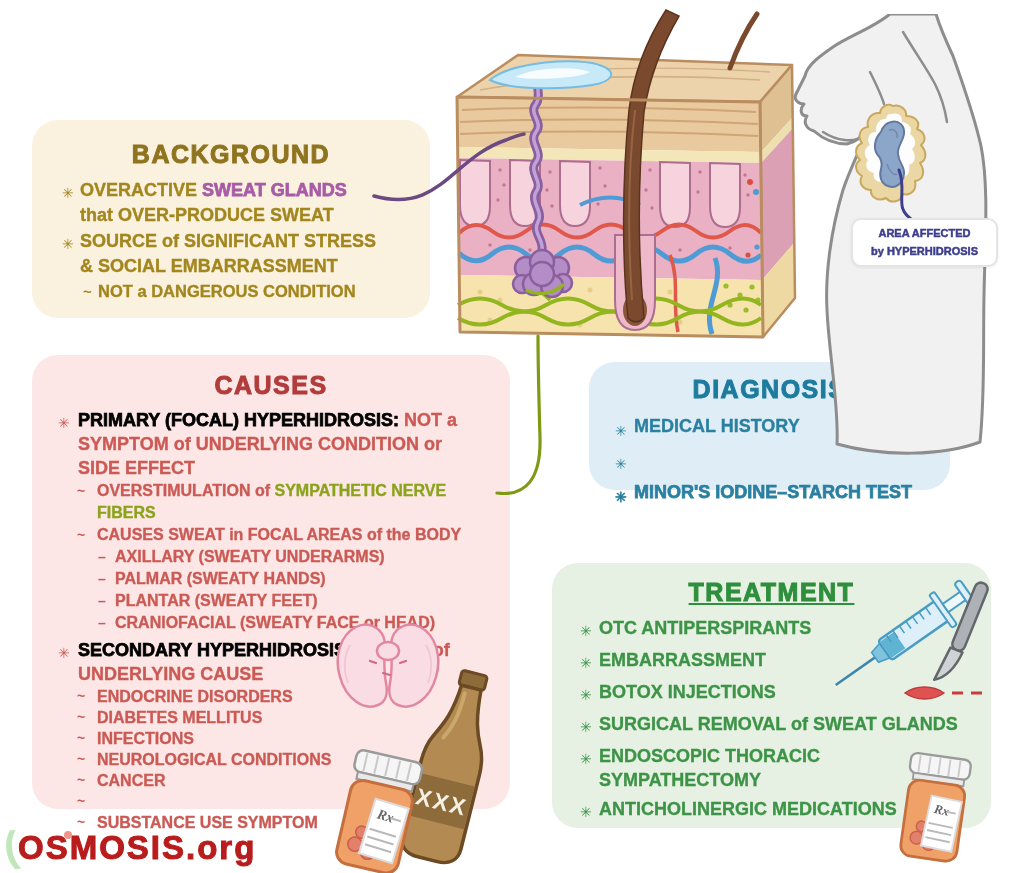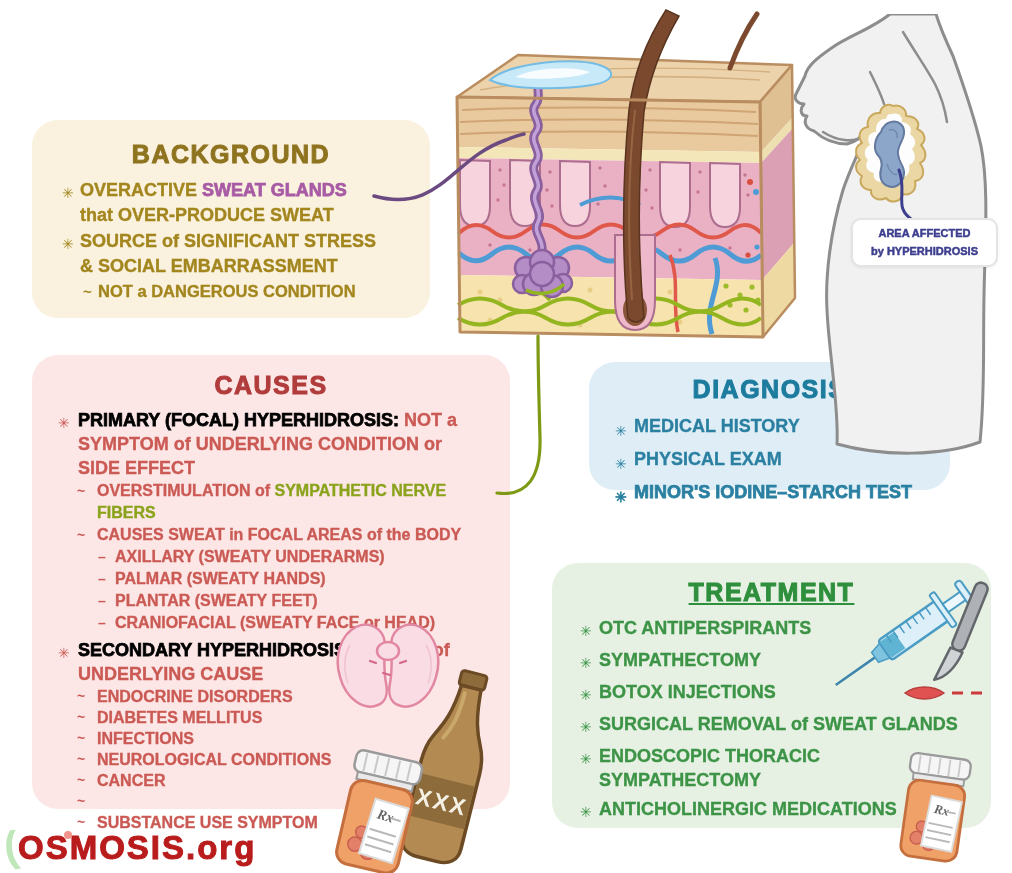--- a/index.html
+++ b/index.html
@@ -173,39 +173,38 @@
 
   <section id="diag-panel" class="panel">
     <h2 class="panel-title">DIAGNOSIS</h2>
     <ul class="diag-list">
       <li>
         <span class="bullet">✳</span>
         <span class="txt t">MEDICAL HISTORY</span>
       </li>
       <li>
         <span class="bullet">✳</span>
-        <span class="txt t">PHYSICAL EXAM</span>
       </li>
       <li>
         <span class="bullet xb">✳</span>
         <span class="txt xb">MINOR'S IODINE–STARCH TEST</span>
       </li>
     </ul>
   </section>
 
   <section id="treat-panel" class="panel">
     <h2 class="panel-title">TREATMENT</h2>
     <ul class="treat-list">
       <li>
         <span class="bullet">✳</span>
         <span class="txt t">OTC ANTIPERSPIRANTS</span>
       </li>
       <li>
         <span class="bullet">✳</span>
-        <span class="txt t">SYMPATHECTOMY</span>
+        <span class="txt t">EMBARRASSMENT</span>
       </li>
       <li>
         <span class="bullet">✳</span>
         <span class="txt t">BOTOX INJECTIONS</span>
       </li>
       <li>
         <span class="bullet">✳</span>
         <span class="txt t">SURGICAL REMOVAL of SWEAT GLANDS</span>
       </li>
       <li>

